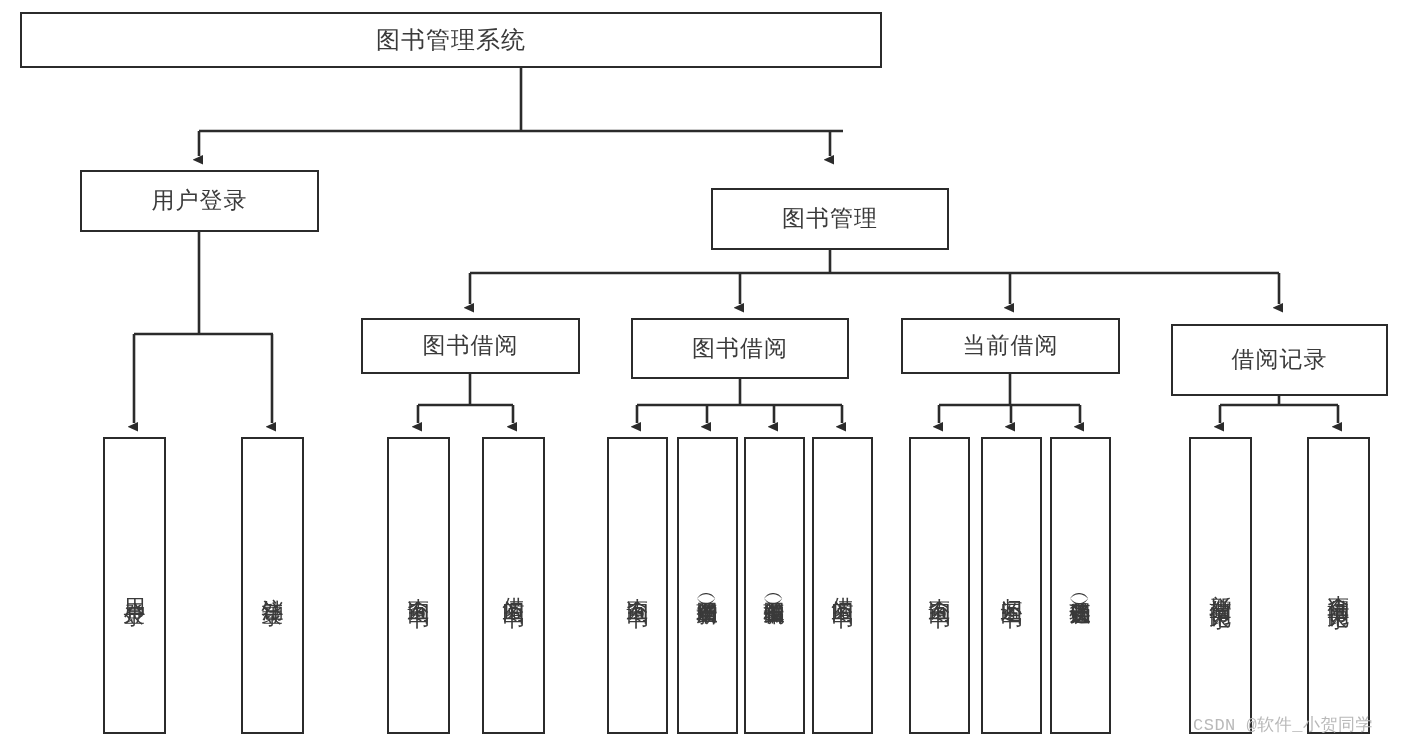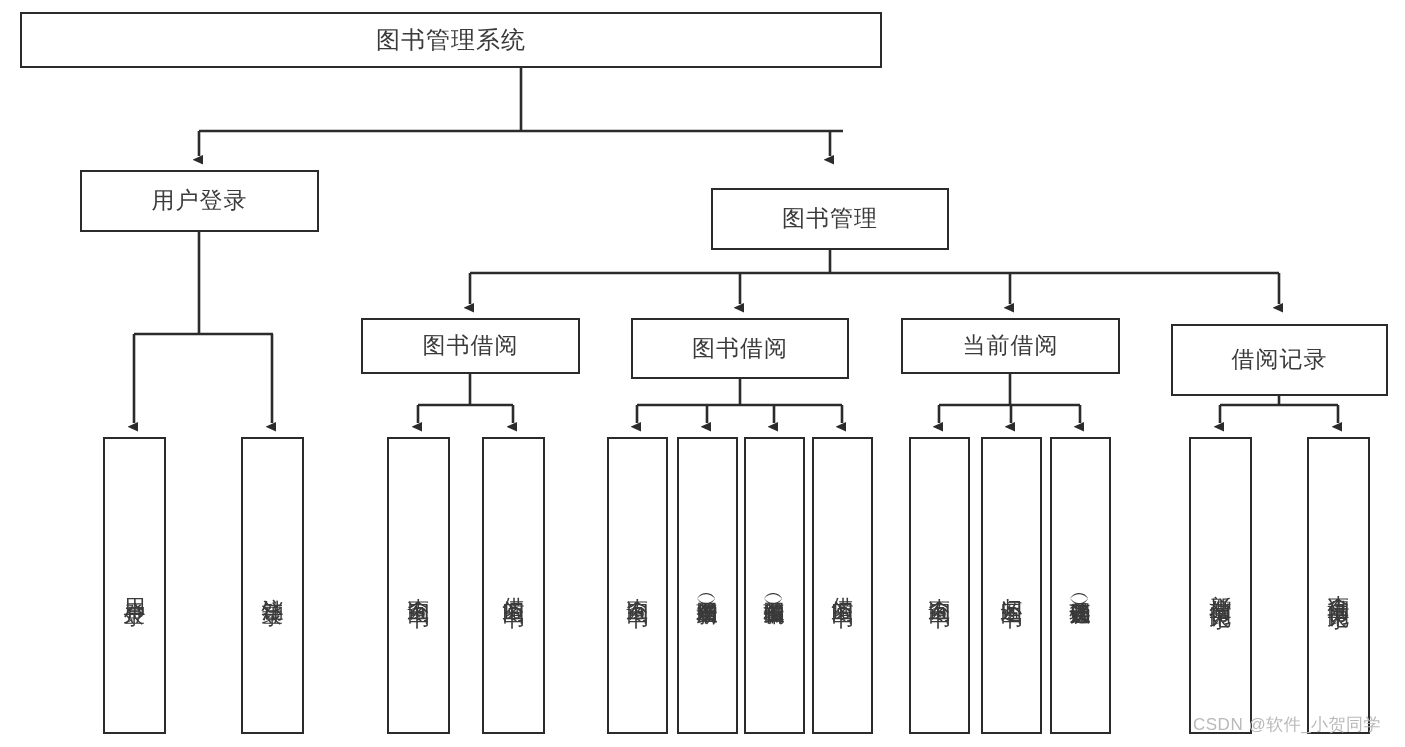--- a/index.html
+++ b/index.html
@@ -62,21 +62,21 @@
     font-size: 21px;
   }
   .watermark {
     position: absolute;
     left: 1193px;
     top: 713px;
     font-size: 17px;
     color: #b9b9b9;
     white-space: nowrap;
     letter-spacing: 0.5px;
-    font-family: Liberation Sans, sans-serif;
+    font-family: Liberation Mono, monospace;
   }
 </style>
 </head>
 <body>
 
 <div id="canvas">
 
   <svg id="edges" viewBox="0 0 1405 747" xmlns="http://www.w3.org/2000/svg">
     <defs>
       <marker id="arrow" markerWidth="10" markerHeight="10" refX="1" refY="4.2" orient="auto" markerUnits="userSpaceOnUse">

